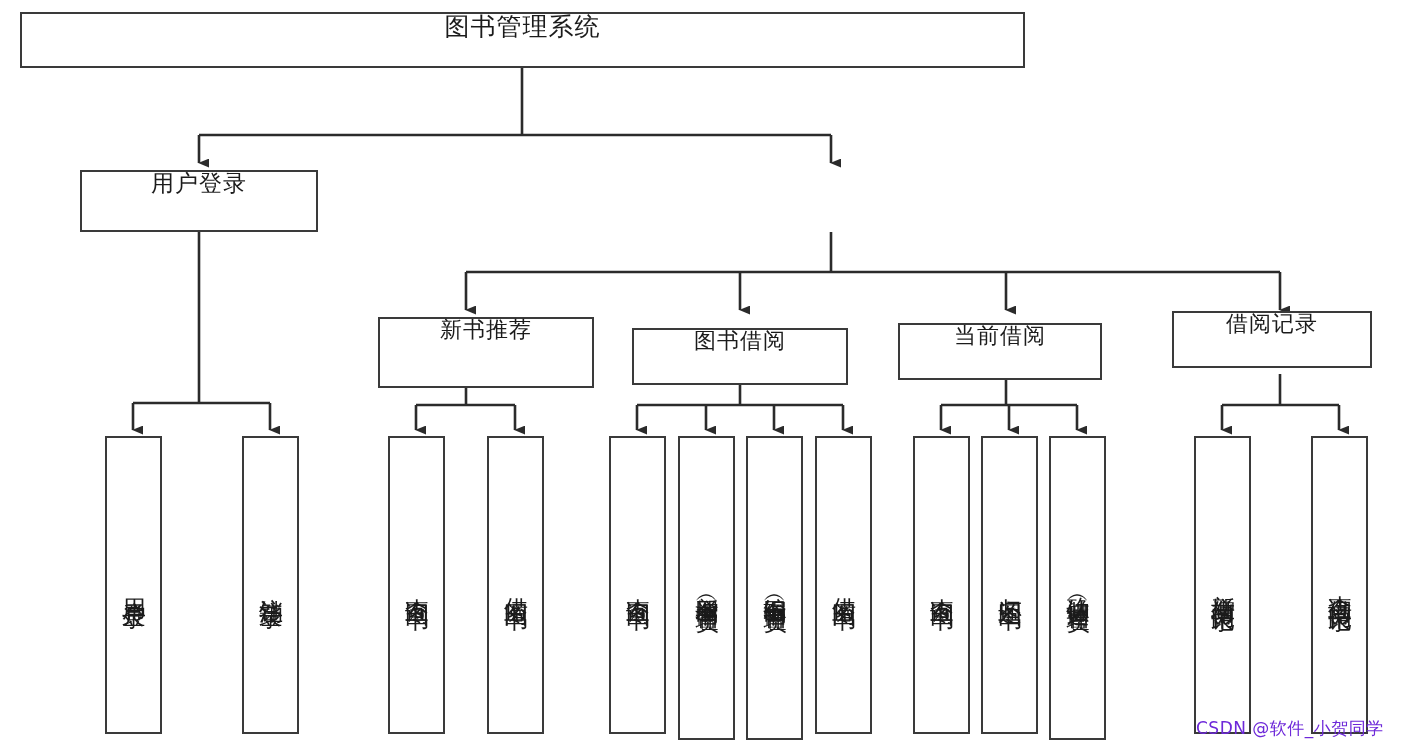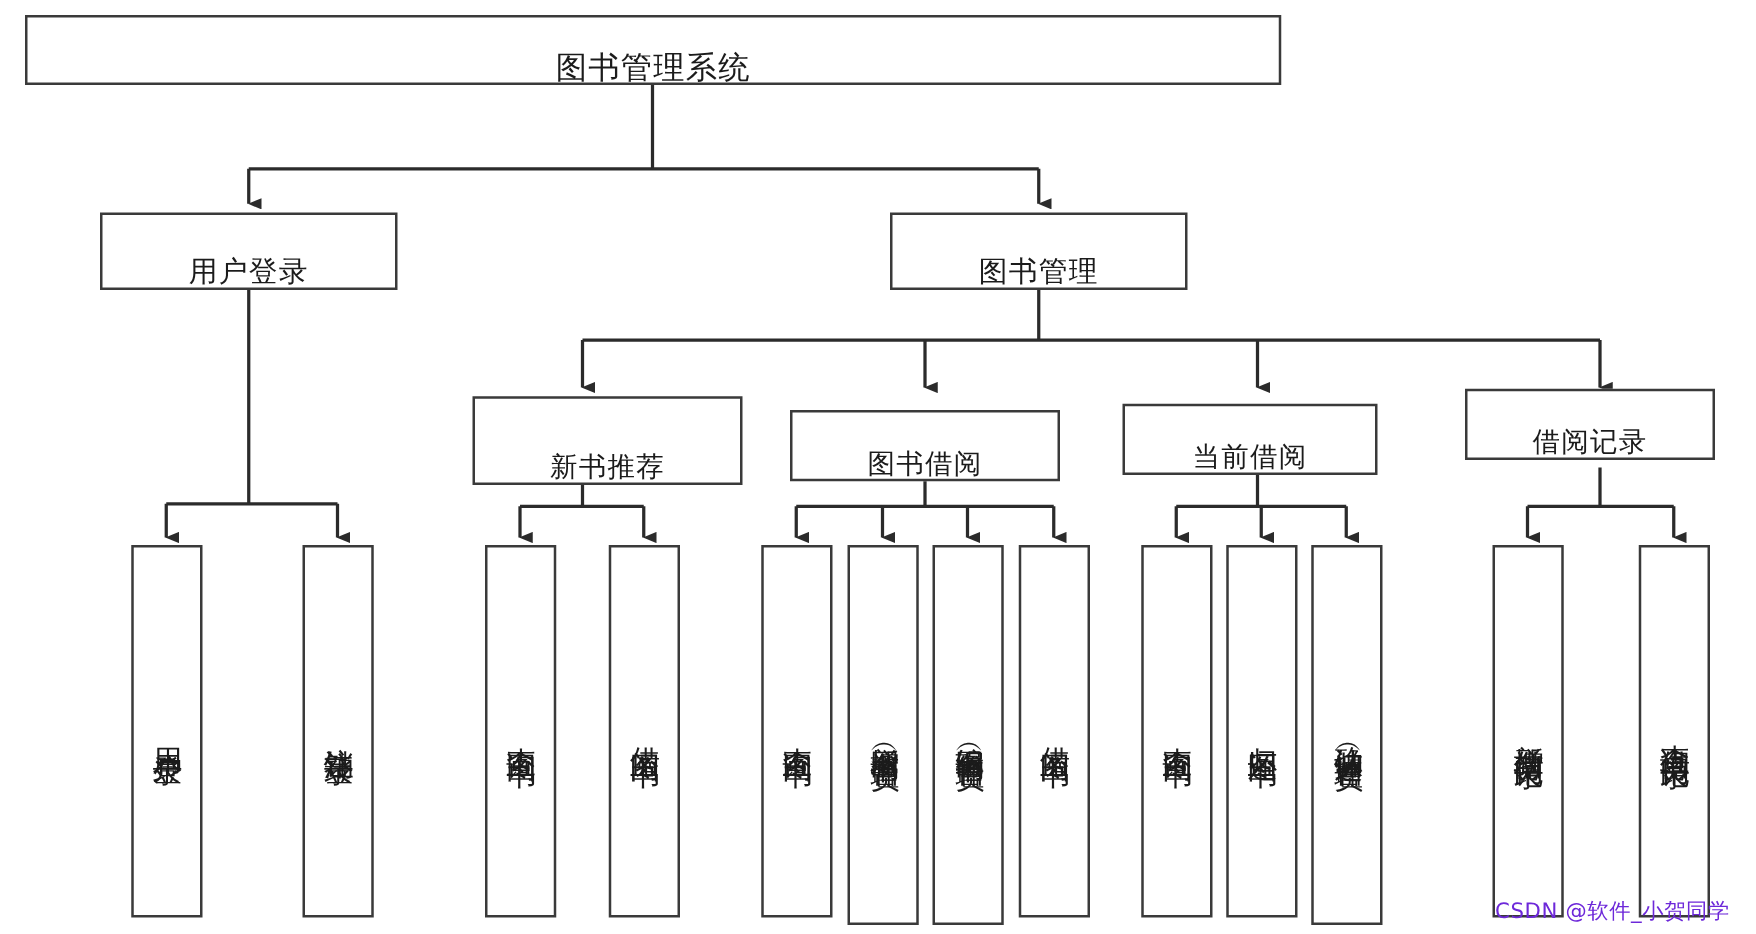--- a/index.html
+++ b/index.html
@@ -27,21 +27,21 @@
     width: 1405px;
     height: 747px;
     pointer-events: none;
   }
   .node {
     position: absolute;
     box-sizing: border-box;
     background: #ffffff;
     border: 2.5px solid #3a3a3a;
     display: flex;
-    align-items: flex-end;
+    align-items: flex-start;
     justify-content: center;
     color: #1b1b1b;
   }
   .node .node-label {
     display: block;
     text-align: center;
     line-height: 1.0;
     white-space: nowrap;
   }
   
@@ -140,23 +140,20 @@
   </svg>
 
   <div class="node root" style="left:20px; top:12px; width:1005px; height:56px;">
     <span class="node-label">图书管理系统</span>
   </div>
 
   <div class="node h2" style="left:80px; top:170px; width:238px; height:62px;">
     <span class="node-label">用户登录</span>
   </div>
 
-  <div class="node h2" style="left:712px; top:170px; width:238px; height:62px;">
-    <span class="node-label">图书管理</span>
-  </div>
 
   <div class="node h3" style="left:378px; top:317px; width:216px; height:71px;">
     <span class="node-label">新书推荐</span>
   </div>
 
   <div class="node h3" style="left:632px; top:328px; width:216px; height:57px;">
     <span class="node-label">图书借阅</span>
   </div>
 
   <div class="node h3" style="left:898px; top:323px; width:204px; height:57px;">

